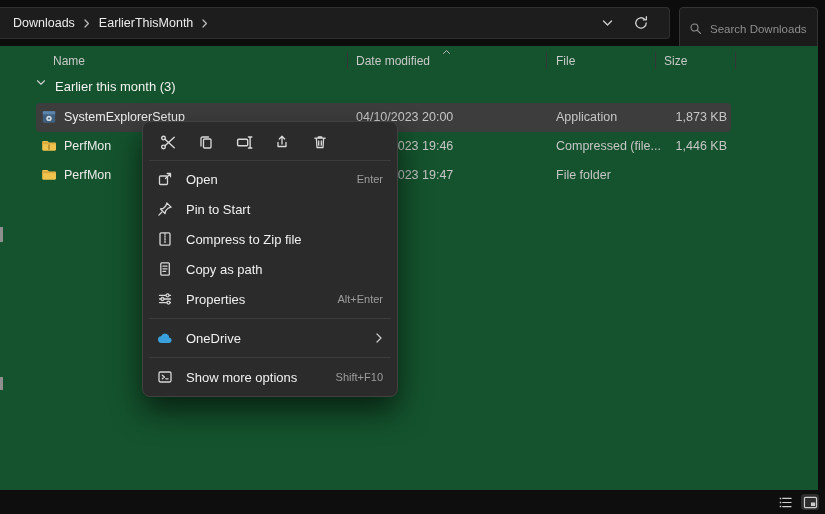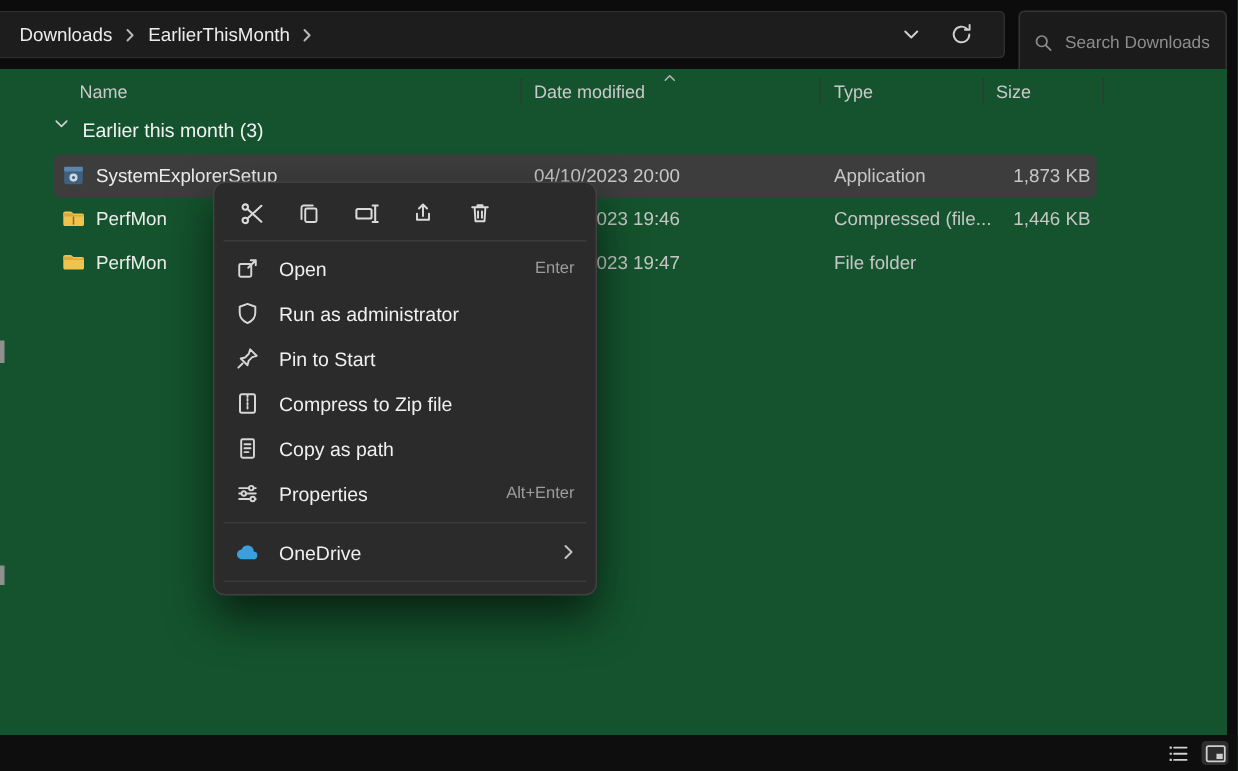--- a/index.html
+++ b/index.html
@@ -125,21 +125,21 @@
 
 <div class="content">
 
   <span class="colhdr" style="left:53px">Name</span>
   <span class="colhdr" style="left:356px">Date modified</span>
   <span class="sorticon">
     <svg width="9" height="6" viewBox="0 0 11 8">
         <path class="stroke" d="M1.5 6l4-4 4 4"></path>
       </svg>
   </span>
-  <span class="colhdr" style="left:556px">Type</span>
+  <span class="colhdr" style="left:556px">File</span>
   <span class="colhdr" style="left:664px">Size</span>
   <span class="colsep" style="left:347px"></span>
   <span class="colsep" style="left:546px"></span>
   <span class="colsep" style="left:655px"></span>
   <span class="colsep" style="left:735px"></span>
 
   <div class="group">
     <span class="gchev">
       <svg width="10" height="7" viewBox="0 0 11 8">
           <path class="stroke" d="M1.5 2l4 4 4-4"></path>
@@ -236,28 +236,20 @@
     <span class="ic">
       <svg width="16" height="16" viewBox="0 0 16 16">
         <rect class="stroke" x="2.5" y="5" width="8" height="8.5" rx="1"></rect>
         <path class="stroke" d="M8.5 7.5l5-5M10.2 2.5h3.3v3.3"></path>
       </svg>
     </span>
     <span class="lbl">Open</span>
     <span class="sc">Enter</span>
   </div>
 
-  <div class="mi">
-    <span class="ic">
-      <svg width="16" height="16" viewBox="0 0 16 16">
-        <path class="stroke" d="M8 1.6l5.2 1.9v4c0 3.4-2.2 5.6-5.2 6.9-3-1.3-5.2-3.5-5.2-6.9v-4z"></path>
-      </svg>
-    </span>
-    <span class="lbl">Run as administrator</span>
-  </div>
 
   <div class="mi">
     <span class="ic">
       <svg width="16" height="16" viewBox="0 0 16 16">
         <path class="stroke" d="M9.8 1.9l4.3 4.3-2.9.9-2.5 2.5-.7 2.9-4.5-4.5 2.9-.7 2.5-2.5z"></path>
         <path class="stroke" d="M4.7 11.3L1.9 14.1"></path>
       </svg>
     </span>
     <span class="lbl">Pin to Start</span>
   </div>
@@ -306,20 +298,30 @@
     <span class="lbl">OneDrive</span>
     <span class="sub">
       <svg width="7" height="10" viewBox="0 0 7 10">
           <path class="stroke" d="M1 1l4 4-4 4"></path>
         </svg>
     </span>
   </div>
 
   <div class="msep"></div>
 
+  <div class="mi">
+    <span class="ic">
+      <svg width="16" height="16" viewBox="0 0 16 16">
+        <rect class="stroke" x="2" y="3" width="12" height="10" rx="1.4"></rect>
+        <path class="stroke" d="M5.3 6.2L7.4 8 5.3 9.8M8.7 9.8h2.4"></path>
+      </svg>
+    </span>
+    <span class="lbl">Show more options</span>
+    <span class="sc">Shift+F10</span>
+  </div>
 
 </div>
 
 <div class="bottombar">
   <div class="viewicons">
     <span class="vbtn">
       <svg width="15" height="13" viewBox="0 0 16 14">
         <path class="stroke" d="M5 2.6h9M5 7h9M5 11.4h9"></path>
         <path d="M1.8 1.8h1.6v1.6H1.8zM1.8 6.2h1.6v1.6H1.8zM1.8 10.6h1.6v1.6H1.8z" fill="currentColor"></path>
       </svg>

